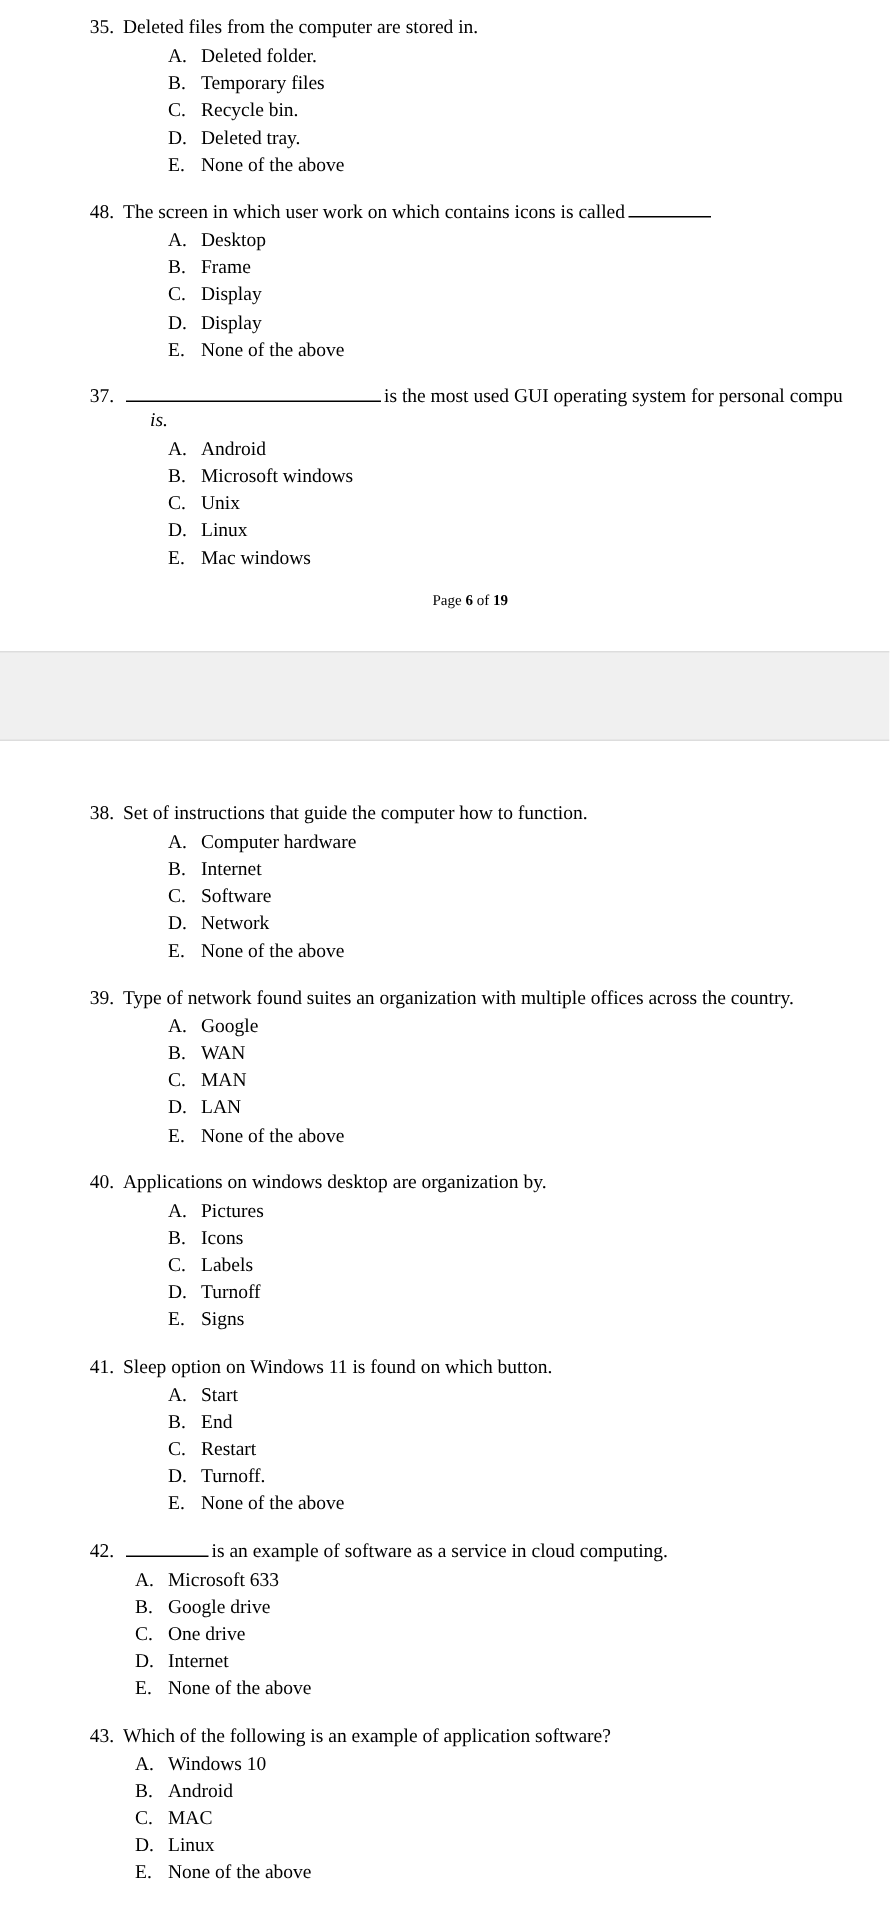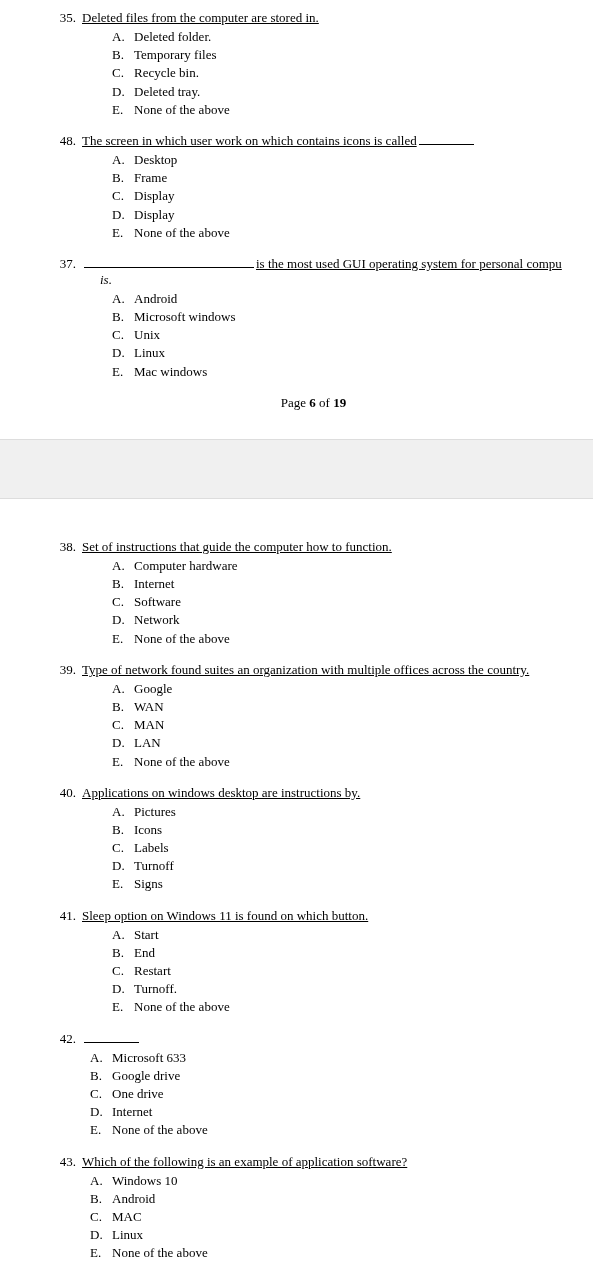--- a/index.html
+++ b/index.html
@@ -28,21 +28,20 @@
     display: flex;
     align-items: baseline;
   }
   .q-num {
     min-width: 26px;
     text-align: right;
     margin-right: 6px;
   }
   .q-text {
     flex: 1;
-    text-decoration: underline;
   }
   .blank-long {
     display: inline-block;
     border-bottom: 1px solid #000;
     width: 170px;
     vertical-align: baseline;
     margin: 0 2px;
   }
   .blank-short {
     display: inline-block;
@@ -63,21 +62,21 @@
     display: flex;
     align-items: baseline;
     line-height: 1.4;
   }
   .opt-letter {
     min-width: 22px;
   }
   .page-num {
     text-align: center;
     margin: 12px 0 8px 0;
-    font-size: 13px;
+    font-size: 10px;
   }
   .page-num b { font-weight: bold; }
   .q42 .options { margin-left: 40px; }
   .q43 .options { margin-left: 40px; }
 </style>
 </head>
 <body>
 
 <div class="page-section">
 
@@ -232,21 +231,21 @@
       <div class="opt">
           <span class="opt-letter">E.</span>
           <span>None of the above</span>
         </div>
     </div>
   </div>
 
   <div class="question">
     <div class="q-line">
       <span class="q-num">40.</span>
-      <span class="q-text">Applications on windows desktop are instructions by.</span>
+      <span class="q-text">Applications on windows desktop are organization by.</span>
     </div>
     <div class="options">
       <div class="opt">
           <span class="opt-letter">A.</span>
           <span>Pictures</span>
         </div>
       <div class="opt">
           <span class="opt-letter">B.</span>
           <span>Icons</span>
         </div>
@@ -290,21 +289,21 @@
       <div class="opt">
           <span class="opt-letter">E.</span>
           <span>None of the above</span>
         </div>
     </div>
   </div>
 
   <div class="question q42">
     <div class="q-line">
       <span class="q-num">42.</span>
-      <span class="q-text"><span class="blank-short"></span></span>
+      <span class="q-text"><span class="blank-short"></span><span>is an example of software as a service in cloud computing.</span></span>
     </div>
     <div class="options">
       <div class="opt">
           <span class="opt-letter">A.</span>
           <span>Microsoft 633</span>
         </div>
       <div class="opt">
           <span class="opt-letter">B.</span>
           <span>Google drive</span>
         </div>

